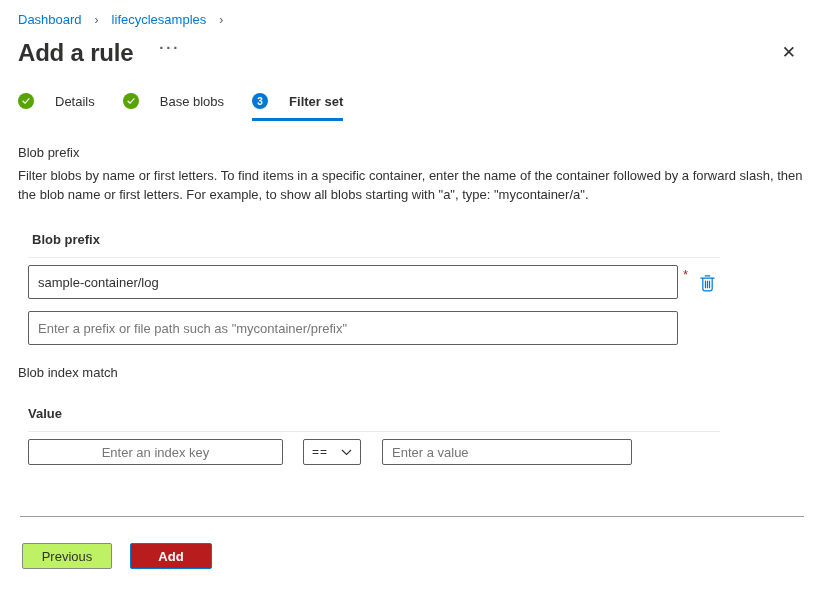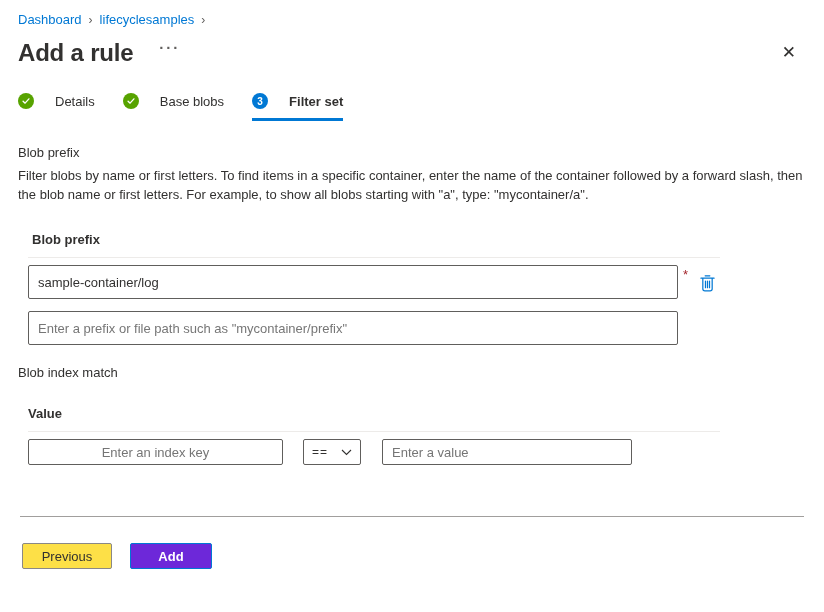--- a/index.html
+++ b/index.html
@@ -8,21 +8,21 @@
     width:824px; height:612px;
     background:#ffffff;
     font-family:"Liberation Sans", sans-serif;
     color:#323130;
     position:relative;
     overflow:hidden;
   }
   .page { padding:12px 20px 0 18px; position:relative; }
 
   
-  .breadcrumb { font-size:13px; display:flex; align-items:flex-end; gap:7px; }
+  .breadcrumb { font-size:13px; display:flex; align-items:flex-end; gap:13px; }
   .breadcrumb a { color:#0078d4; text-decoration:none; cursor:pointer; }
   .crumb-sep { color:#605e5c; font-size:12px; }
 
   
   .title-row { display:flex; align-items:flex-start; margin-top:12px; }
   h1 { font-size:24px; font-weight:700; margin:0; letter-spacing:-0.2px; }
   .more-dots { margin-left:26px; color:#605e5c; font-size:15px; font-weight:700; letter-spacing:2px; cursor:pointer; }
   .close-btn {
     position:absolute; top:40px; right:24px;
     font-size:17px; color:#323130; cursor:pointer; line-height:1;
@@ -70,22 +70,22 @@
     width:58px; height:26px; margin-left:20px;
     border:1px solid #605e5c; border-radius:2px; background:#fff;
     display:flex; align-items:center; justify-content:space-between;
     padding:0 8px; font-size:12px; letter-spacing:1px; cursor:pointer; color:#323130;
   }
 
   
   .bottom-divider { border:none; border-top:1px solid #a19f9d; margin:51px 0 0 2px; width:784px; }
   .footer-buttons { display:flex; margin-top:26px; margin-left:4px; }
   .btn { height:26px; font-size:13px; font-family:inherit; border-radius:2px; cursor:pointer; }
-  .btn-secondary { width:90px; background:#fde047; border:1px solid #8a8886; color:#323130; }
-  .btn-primary { width:82px; margin-left:18px; background:#6d28d9; border:1px solid #0078d4; color:#ffffff; font-weight:700; }
+  .btn-secondary { width:90px; background:#bef264; border:1px solid #8a8886; color:#323130; }
+  .btn-primary { width:82px; margin-left:18px; background:#b91c1c; border:1px solid #0078d4; color:#ffffff; font-weight:700; }
 </style>
 </head>
 <body>
 
 <div class="page">
 
   <nav class="breadcrumb">
     <a>Dashboard</a>
     <span class="crumb-sep">›</span>
     <a>lifecyclesamples</a>

